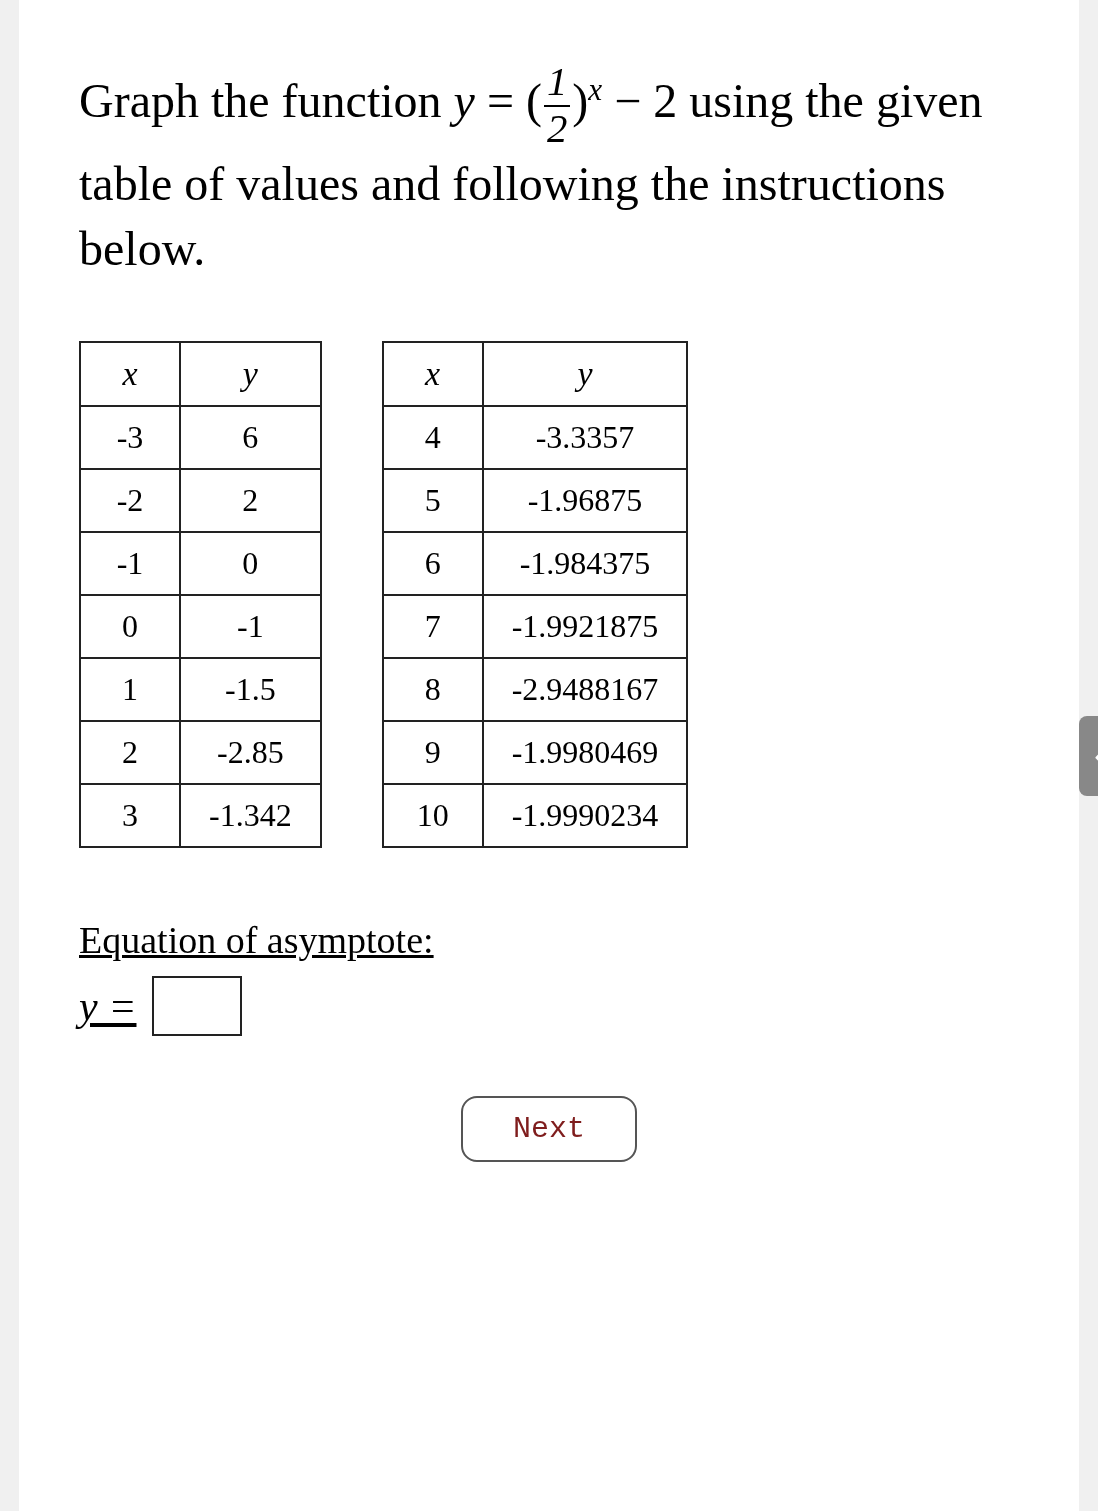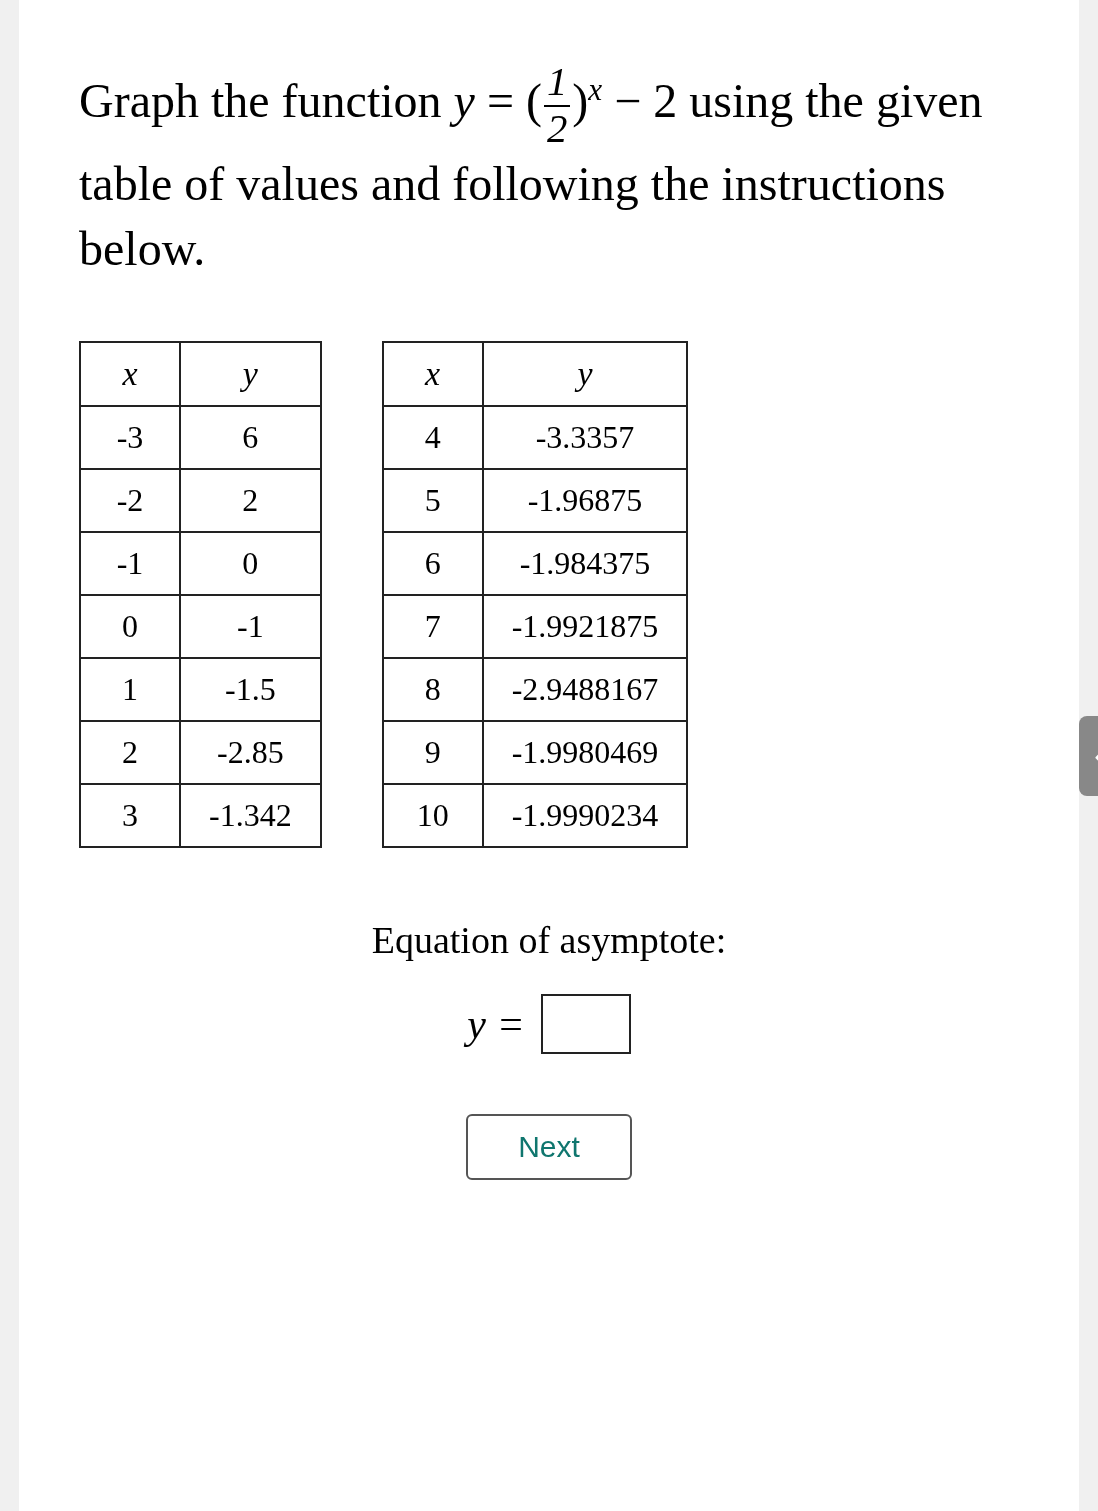--- a/index.html
+++ b/index.html
@@ -81,23 +81,24 @@
     table th {
       font-style: italic;
       font-weight: normal;
       background-color: #fff;
       font-size: 34px;
     }
 
     .asymptote-section {
       display: flex;
       flex-direction: column;
-      align-items: center;
-      gap: 32px;
+      align-items: flex-start;
+      gap: 14px;
       margin-bottom: 60px;
+      text-decoration: underline;
     }
 
     .asymptote-label {
       font-size: 38px;
       font-family: Georgia, serif;
       color: #000;
     }
 
     .asymptote-input-row {
       display: flex;
@@ -116,26 +117,26 @@
       text-align: center;
       font-family: Georgia, serif;
       outline: none;
     }
 
     .next-button {
       display: block;
       margin: 0 auto;
       padding: 14px 50px;
       font-size: 30px;
-      font-family: Liberation Sans, sans-serif;
+      font-family: Liberation Mono, monospace;
       background-color: #fff;
       border: 2px solid #555;
-      border-radius: 6px;
+      border-radius: 16px;
       cursor: pointer;
-      color: #0f766e;
+      color: #7f1d1d;
     }
 
     sup {
       font-size: 0.65em;
       vertical-align: super;
     }
 
     .frac {
       display: inline-flex;
       flex-direction: column;

